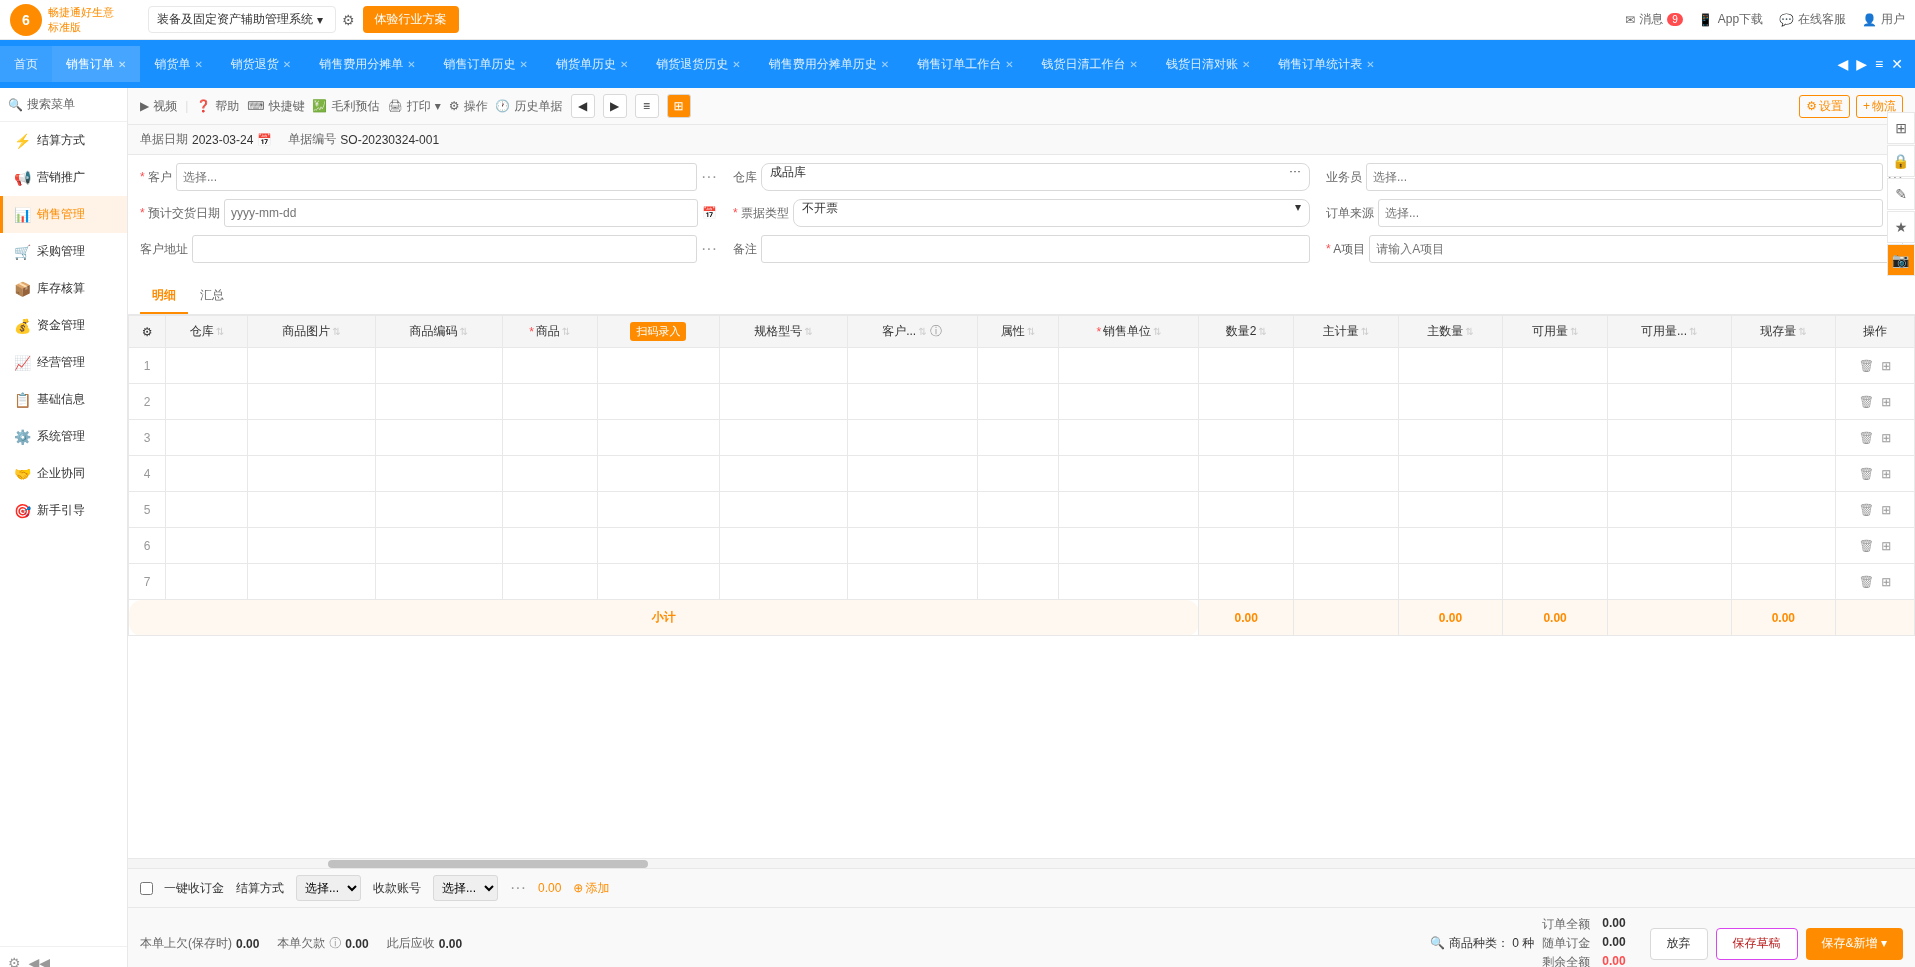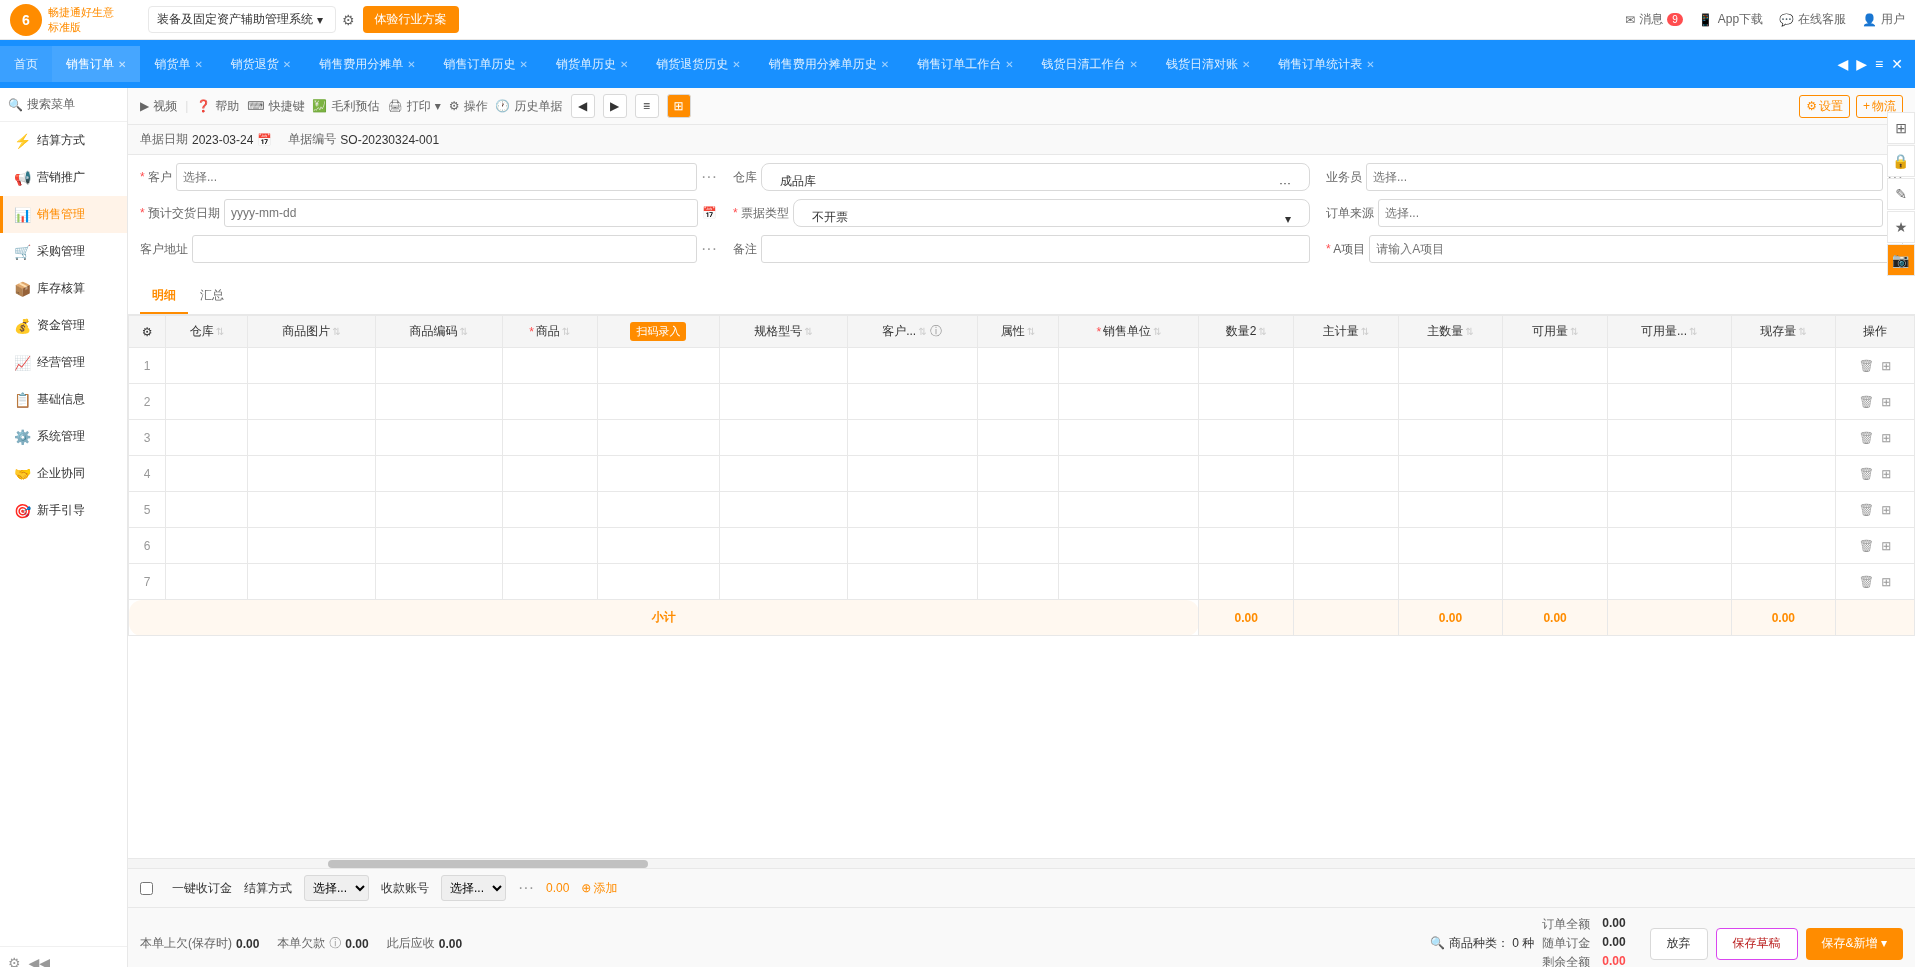--- a/index.html
+++ b/index.html
@@ -56,21 +56,21 @@
     .order-header-label { color: #666; }
     .order-header-value { color: #333; }
 
     
     .form-fields { padding: 8px 12px; }
     .form-row { display: flex; align-items: center; margin-bottom: 8px; gap: 16px; }
     .form-field { display: flex; align-items: center; gap: 4px; flex: 1; }
     .form-field-label { color: #666; font-size: 12px; white-space: nowrap; }
     .form-field-label.required::before { content: '* '; color: #ff4d4f; }
     .form-field-input { flex: 1; height: 28px; border: 1px solid #d9d9d9; border-radius: 3px; padding: 0 6px; font-size: 12px; color: #999; outline: none; }
-    .form-field-select { flex: 1; height: 28px; border: 1px solid #d9d9d9; border-radius: 8px; padding: 0 18px; font-size: 12px; display: flex; align-items: flex-end; justify-content: space-between; cursor: pointer; }
+    .form-field-select { flex: 1; height: 28px; border: 1px solid #d9d9d9; border-radius: 8px; padding: 0 8px; font-size: 12px; display: flex; align-items: flex-start; justify-content: space-between; cursor: pointer; }
     .dots-btn { color: #999; cursor: pointer; font-size: 16px; }
     .calendar-icon { color: #999; cursor: pointer; }
 
     
     .table-tabs { display: flex; border-bottom: 1px solid #e8e8e8; padding: 0 12px; }
     .table-tab { padding: 8px 12px; cursor: pointer; font-size: 12px; color: #666; border-bottom: 2px solid transparent; }
     .table-tab.active { color: #ff8c00; border-bottom: 2px solid #ff8c00; font-weight: bold; }
 
     
     .data-table-wrapper { flex: 1; overflow: auto; position: relative; }
@@ -82,21 +82,21 @@
     .col-sort { display: inline-flex; align-items: center; gap: 2px; }
     .sort-icon { color: #ccc; font-size: 10px; }
     .required-mark { color: #ff4d4f; }
 
     
     .subtotal-row td { background: #fff8f0; font-weight: bold; color: #ff8c00; }
     .subtotal-label { color: #ff8c00; text-align: center; border-radius: 13px; }
 
     
     .bottom-bar { background: #f9f9f9; border-top: 1px solid #e8e8e8; padding: 6px 12px; display: flex; align-items: center; gap: 12px; font-size: 12px; }
-    .checkbox-item { display: flex; align-items: center; gap: 19px; cursor: pointer; }
+    .checkbox-item { display: flex; align-items: center; gap: 11px; cursor: pointer; }
     .bottom-select { height: 26px; border: 1px solid #d9d9d9; border-radius: 3px; padding: 0 4px; font-size: 12px; }
     .add-btn { color: #ff8c00; cursor: pointer; display: flex; align-items: center; gap: 2px; }
     
     
     .footer { background: #f9f9f9; border-top: 1px solid #e8e8e8; padding: 8px 12px; display: flex; align-items: center; font-size: 12px; }
     .footer-info { display: flex; gap: 18px; color: #666; }
     .footer-info span { display: flex; align-items: center; gap: 4px; }
     .footer-summary { display: flex; flex-direction: column; align-items: flex-end; gap: 2px; font-size: 12px; margin-right: 16px; }
     .footer-summary-row { display: flex; justify-content: space-between; gap: 12px; }
     .footer-summary-label { color: #666; }

